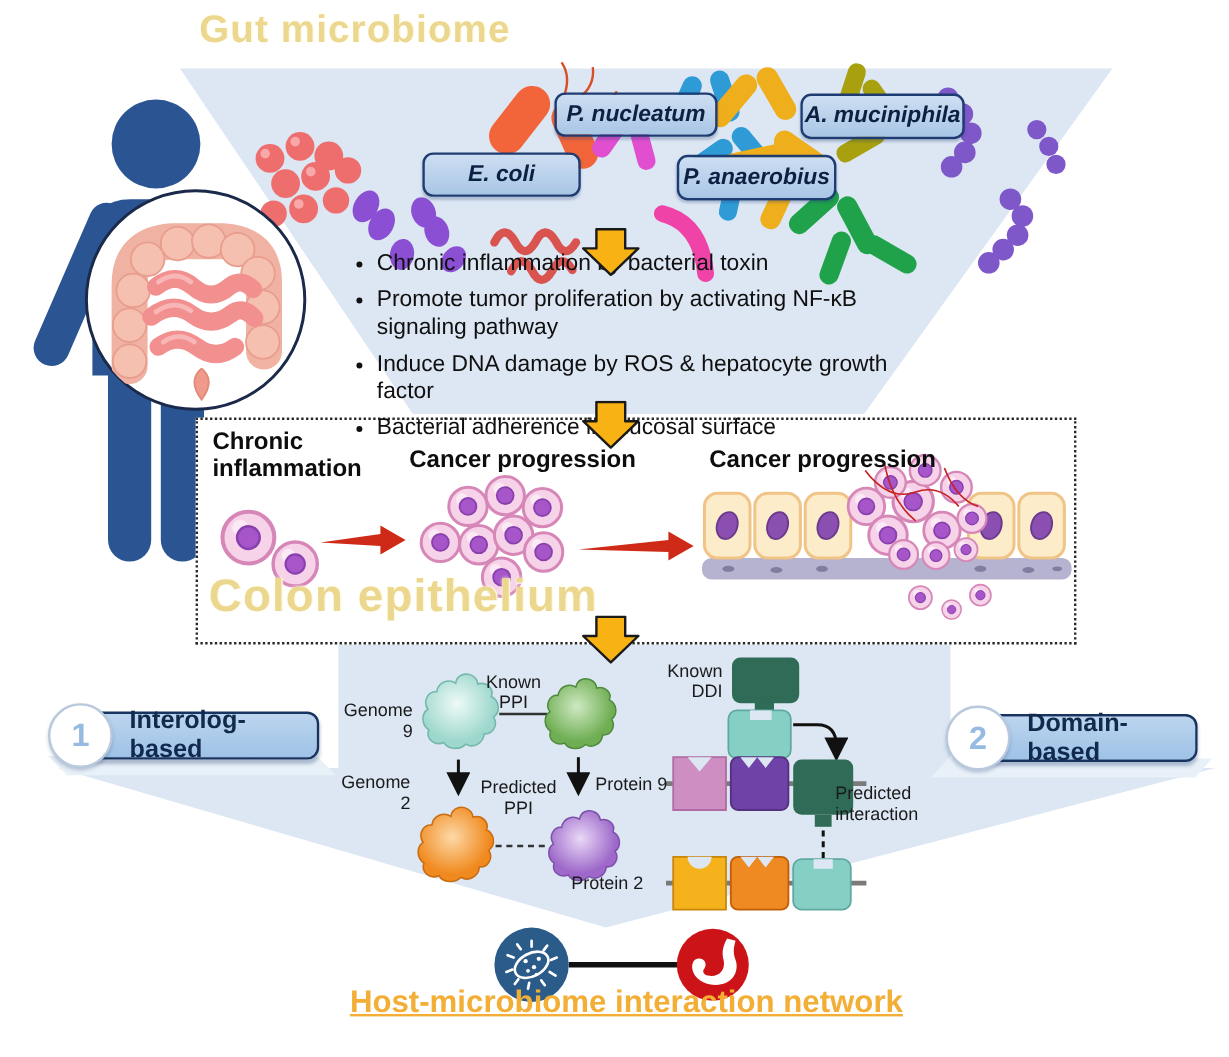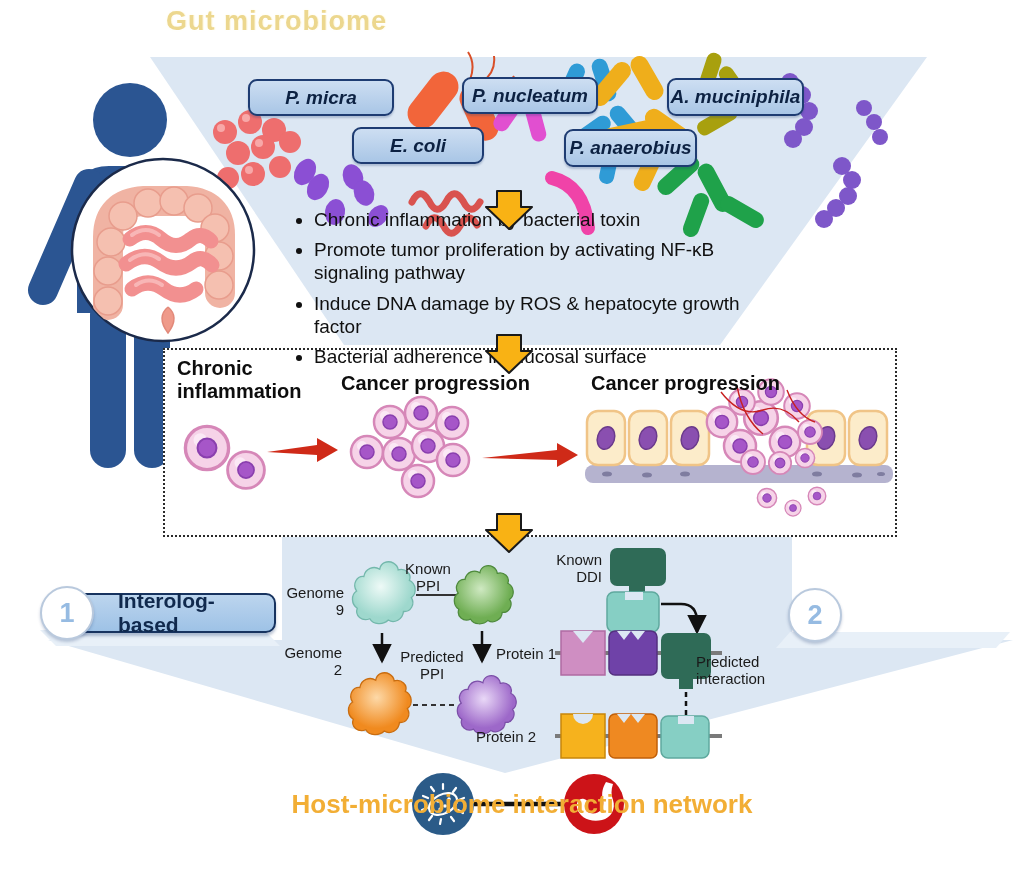--- a/index.html
+++ b/index.html
@@ -17,32 +17,32 @@
   
   .bullets{position:absolute;left:288px;top:208px;width:478px;z-index:5;}
   .bullets ul{margin:0;padding-left:26px;}
   .bullets li{font-size:19px;color:#101010;line-height:1.22;margin-bottom:7px;}
   
   .stagebox{position:absolute;left:163px;top:348px;width:734px;height:189px;background:#fff;
             border:2px dotted #2a2a2a;box-sizing:border-box;z-index:4;padding-left:20px;}
   .stage-label{position:absolute;font-weight:bold;font-size:20px;color:#0d0d0d;line-height:1.15;z-index:3;}
   
   .badge{position:absolute;z-index:6;height:54px;}
-  .badge .pill{position:absolute;left:32px;top:7px;height:40px;border:2px solid #17335f;border-radius:10px;
+  .badge .pill{position:absolute;left:22px;top:7px;height:40px;border:2px solid #17335f;border-radius:10px;
                background:linear-gradient(#bcd5ee,#9ec2e6);display:flex;align-items:center;
                padding-left:44px;box-sizing:border-box;box-shadow:0 3px 3px rgba(30,60,114,.3);}
   .badge .pill span{font-weight:bold;font-size:21px;color:#10294d;}
   .badge .num{position:absolute;left:0;top:0;width:54px;height:54px;border-radius:50%;background:#fff;
               border:2px solid #b9c9dd;box-sizing:border-box;display:flex;align-items:center;justify-content:center;
               font-weight:bold;font-size:27px;color:#96bbe2;box-shadow:0 2px 3px rgba(30,60,114,.25);}
   
   .dlabel{position:absolute;font-size:15px;color:#1a1a1a;line-height:1.15;z-index:6;}
   .r{text-align:right;} .c{text-align:center;}
-  .footer-title{position:absolute;left:252px;top:789px;width:540px;text-align:center;
-                font-size:26px;font-weight:bold;color:#f2ae35;z-index:6;white-space:nowrap;}
+  .footer-title{position:absolute;left:252px;top:819px;width:540px;text-align:center;
+                font-size:26px;font-weight:bold;color:#f2ae35;z-index:6;white-space:nowrap;text-decoration:underline;}
 </style>
 </head>
 <body>
 
 <div class="page">
 
   <svg class="abs" style="left:0;top:0;z-index:0;" width="1024" height="881" viewBox="0 0 1024 881">
     <polygon points="150,57 927,57 720,345 344,345" fill="#dce7f3"></polygon>
     <polygon points="282,537 792,537 792,641 282,641" fill="#dce7f3"></polygon>
     <polygon points="48,640 1013,640 505,773" fill="#dce7f3"></polygon>
@@ -183,25 +183,22 @@
       </g>
       <g stroke="#f8b6b6" stroke-width="4" fill="none" stroke-linecap="round">
         <path d="M64,80 q14,-10 27,0"></path>
           <path d="M62,105 q15,-11 29,-1"></path>
           <path d="M68,130 q13,-9 26,0"></path>
       </g>
       <path d="M100,152 q12,10 0,26 q-12,-16 0,-26" fill="#ef9a8a" stroke="#e2897a" stroke-width="1.5"></path>
     </g>
   </svg>
 
-  <div class="abs soft-title" style="left:166px;top:6px;font-size:27px;z-index:7;">Gut microbiome</div>
-
-  <div class="taxon" style="left:248px;top:79px;width:142px;height:33px;">
-    <span>P. micra</span>
-    </div>
+  <div class="abs soft-title" style="left:166px;top:6px;font-size:32px;z-index:7;">Gut microbiome</div>
+
   <div class="taxon" style="left:667px;top:78px;width:133px;height:34px;">
     <span>A. muciniphila</span>
     </div>
   <div class="taxon" style="left:462px;top:77px;width:132px;height:33px;">
     <span>P. nucleatum</span>
     </div>
   <div class="taxon" style="left:564px;top:129px;width:129px;height:34px;">
     <span>P. anaerobius</span>
     </div>
   <div class="taxon" style="left:352px;top:127px;width:128px;height:33px;">
@@ -291,30 +288,34 @@
         </g>
       </g>
 
       <use href="#cellg" transform="translate(602,148) scale(.6)"></use>
       <use href="#cellg" transform="translate(628,158) scale(.5)"></use>
       <use href="#cellg" transform="translate(652,146) scale(.55)"></use>
     </svg>
     <div class="stage-label" style="left:12px;top:7px;width:150px;">Chronic inflammation</div>
     <div class="stage-label" style="left:176px;top:22px;white-space:nowrap;">Cancer progression</div>
     <div class="stage-label" style="left:378px;top:22px;white-space:nowrap;margin-left:48px;">Cancer progression</div>
+    <div class="soft-title" style="position:absolute;left:9px;top:126px;font-size:38px;z-index:2;">Colon epithelium</div>
   </div>
 
   <div class="badge" style="left:40px;top:586px;width:226px;">
     <div class="pill" style="width:204px;">
       <span>Interolog-based</span>
       </div>
     <div class="num">1</div>
   </div>
 
   <div class="badge" style="left:788px;top:588px;width:210px;">
+    <div class="pill" style="width:188px;">
+      <span>Domain-based</span>
+      </div>
     <div class="num">2</div>
   </div>
 
   <svg class="abs" style="left:270px;top:545px;z-index:5;" width="260" height="195" viewBox="0 0 260 195">
     <defs>
       <path id="blobP" d="M52,4 C62,0 72,6 73,15 C84,12 94,21 90,31 C100,36 102,50 93,57 C99,67 92,79 81,78 C80,90 67,97 58,91 C50,99 35,98 30,89 C18,94 7,84 11,73 C2,67 1,53 10,47 C3,37 10,24 21,25 C23,13 36,8 45,14 C46,8 48,6 52,4 Z"></path>
       <radialGradient id="gTeal" cx="45%" cy="40%">
           <stop offset="0%" stop-color="#eefaf7"></stop>
           <stop offset="100%" stop-color="#9ed8cd"></stop>
         </radialGradient>
@@ -383,21 +384,21 @@
     <path d="M78,174 a10,10 0 0 0 20,0 z" fill="#dce7f3"></path>
     <rect x="114" y="174" width="48" height="44" rx="6" fill="#ef8921" stroke="#c15f08" stroke-width="1.5"></rect>
     <path d="M122,174 l7,9 7,-9 7,9 7,-9 z" fill="#dce7f3"></path>
     <rect x="166" y="176" width="48" height="42" rx="7" fill="#86cfc4" stroke="#5fa99e" stroke-width="1.5"></rect>
     <rect x="183" y="176" width="16" height="8" fill="#dce7f3"></rect>
   </svg>
   <div class="dlabel r" style="left:538px;top:551px;width:64px;">
     <div>Known</div>
     <div>DDI</div>
   </div>
-  <div class="dlabel r" style="left:496px;top:645px;width:58px;white-space:nowrap;">Protein 1</div>
+  <div class="dlabel r" style="left:496px;top:645px;width:58px;white-space:nowrap;">Protein 9</div>
   <div class="dlabel r" style="left:476px;top:728px;width:58px;white-space:nowrap;">Protein 2</div>
   <div class="dlabel" style="left:696px;top:653px;width:95px;">
     <div>Predicted</div>
     <div>interaction</div>
   </div>
 
   <svg class="abs" style="left:410px;top:770px;z-index:6;" width="220" height="70" viewBox="0 0 220 70">
     <line x1="64" y1="34" x2="155" y2="34" stroke="#111" stroke-width="4.5"></line>
     <g>
       <circle cx="33" cy="34" r="31" fill="#2b5b88"></circle>

